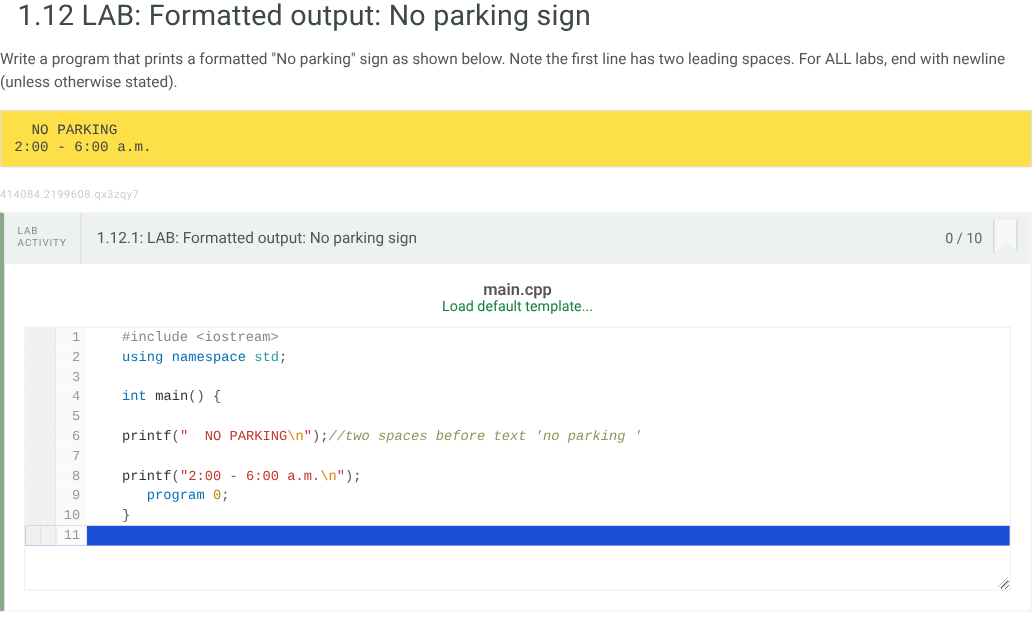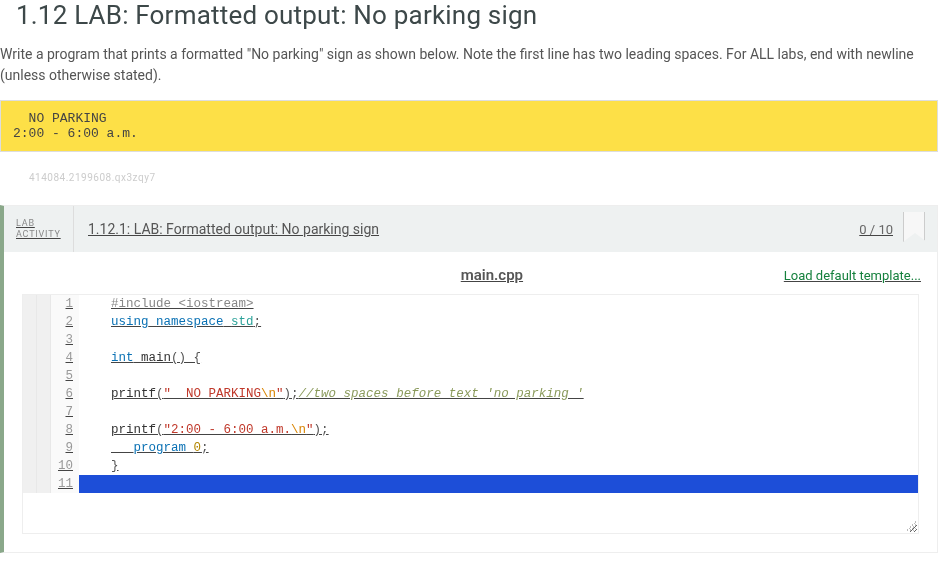--- a/index.html
+++ b/index.html
@@ -33,32 +33,30 @@
       padding: 10px 12px;
       font-family: "Courier New", Courier, monospace;
       font-size: 13px;
       color: #444;
       white-space: pre;
       margin-bottom: 16px;
     }
     .hash-id {
       font-size: 10px;
       color: #ccc;
-      padding: 4px 0 22px 0;
+      padding: 4px 0 10px 0;
       letter-spacing: 0.5px;
-      margin-left: 29px;
     }
     .lab-card {
       border-left: 4px solid #8aa88a;
       background: #fff;
       border-top: 1px solid #eee;
       border-right: 1px solid #eee;
       border-bottom: 1px solid #eee;
       box-shadow: 0 1px 2px rgba(0,0,0,0.04);
-      text-decoration: underline;
     }
     .lab-header {
       display: flex;
       align-items: center;
       background: #eef1f1;
       min-height: 46px;
     }
     .lab-activity-tag {
       width: 70px;
       text-align: left;
@@ -102,20 +100,21 @@
       width: 0;
       height: 0;
       border-left: 12px solid transparent;
       border-right: 12px solid transparent;
       border-bottom: 9px solid #eef1f1;
     }
     .editor-toolbar {
       display: flex;
       align-items: center;
       padding: 14px 16px 10px 16px;
+      flex-direction: column;
     }
     .filename {
       flex: 1;
       text-align: center;
       font-size: 15px;
       font-weight: 600;
       color: #565656;
     }
     .load-template {
       font-size: 13px;

